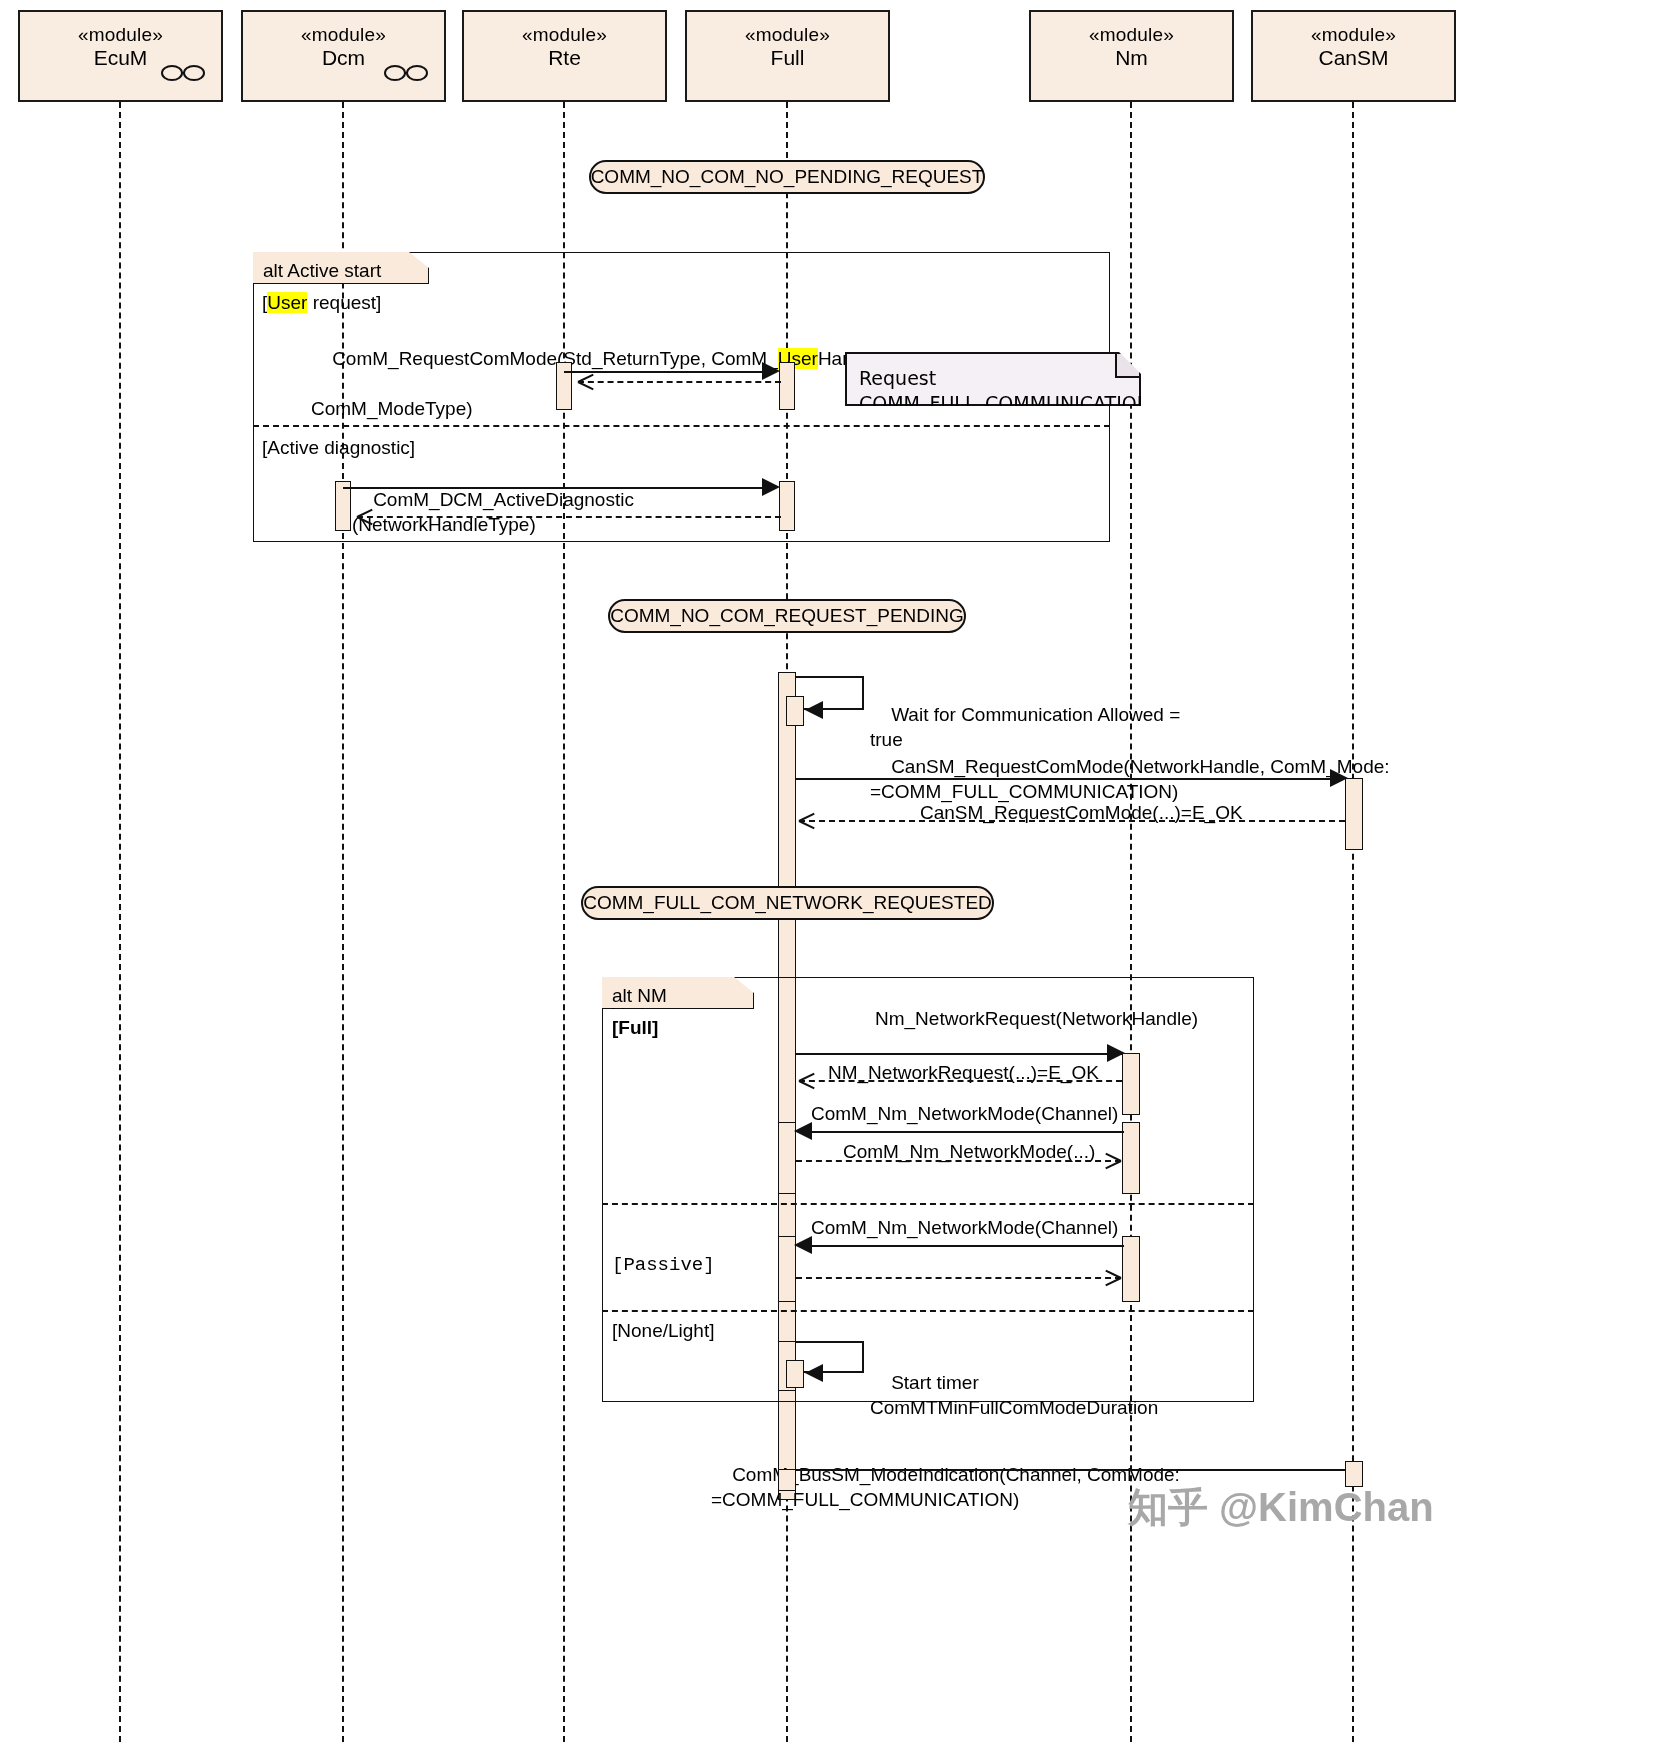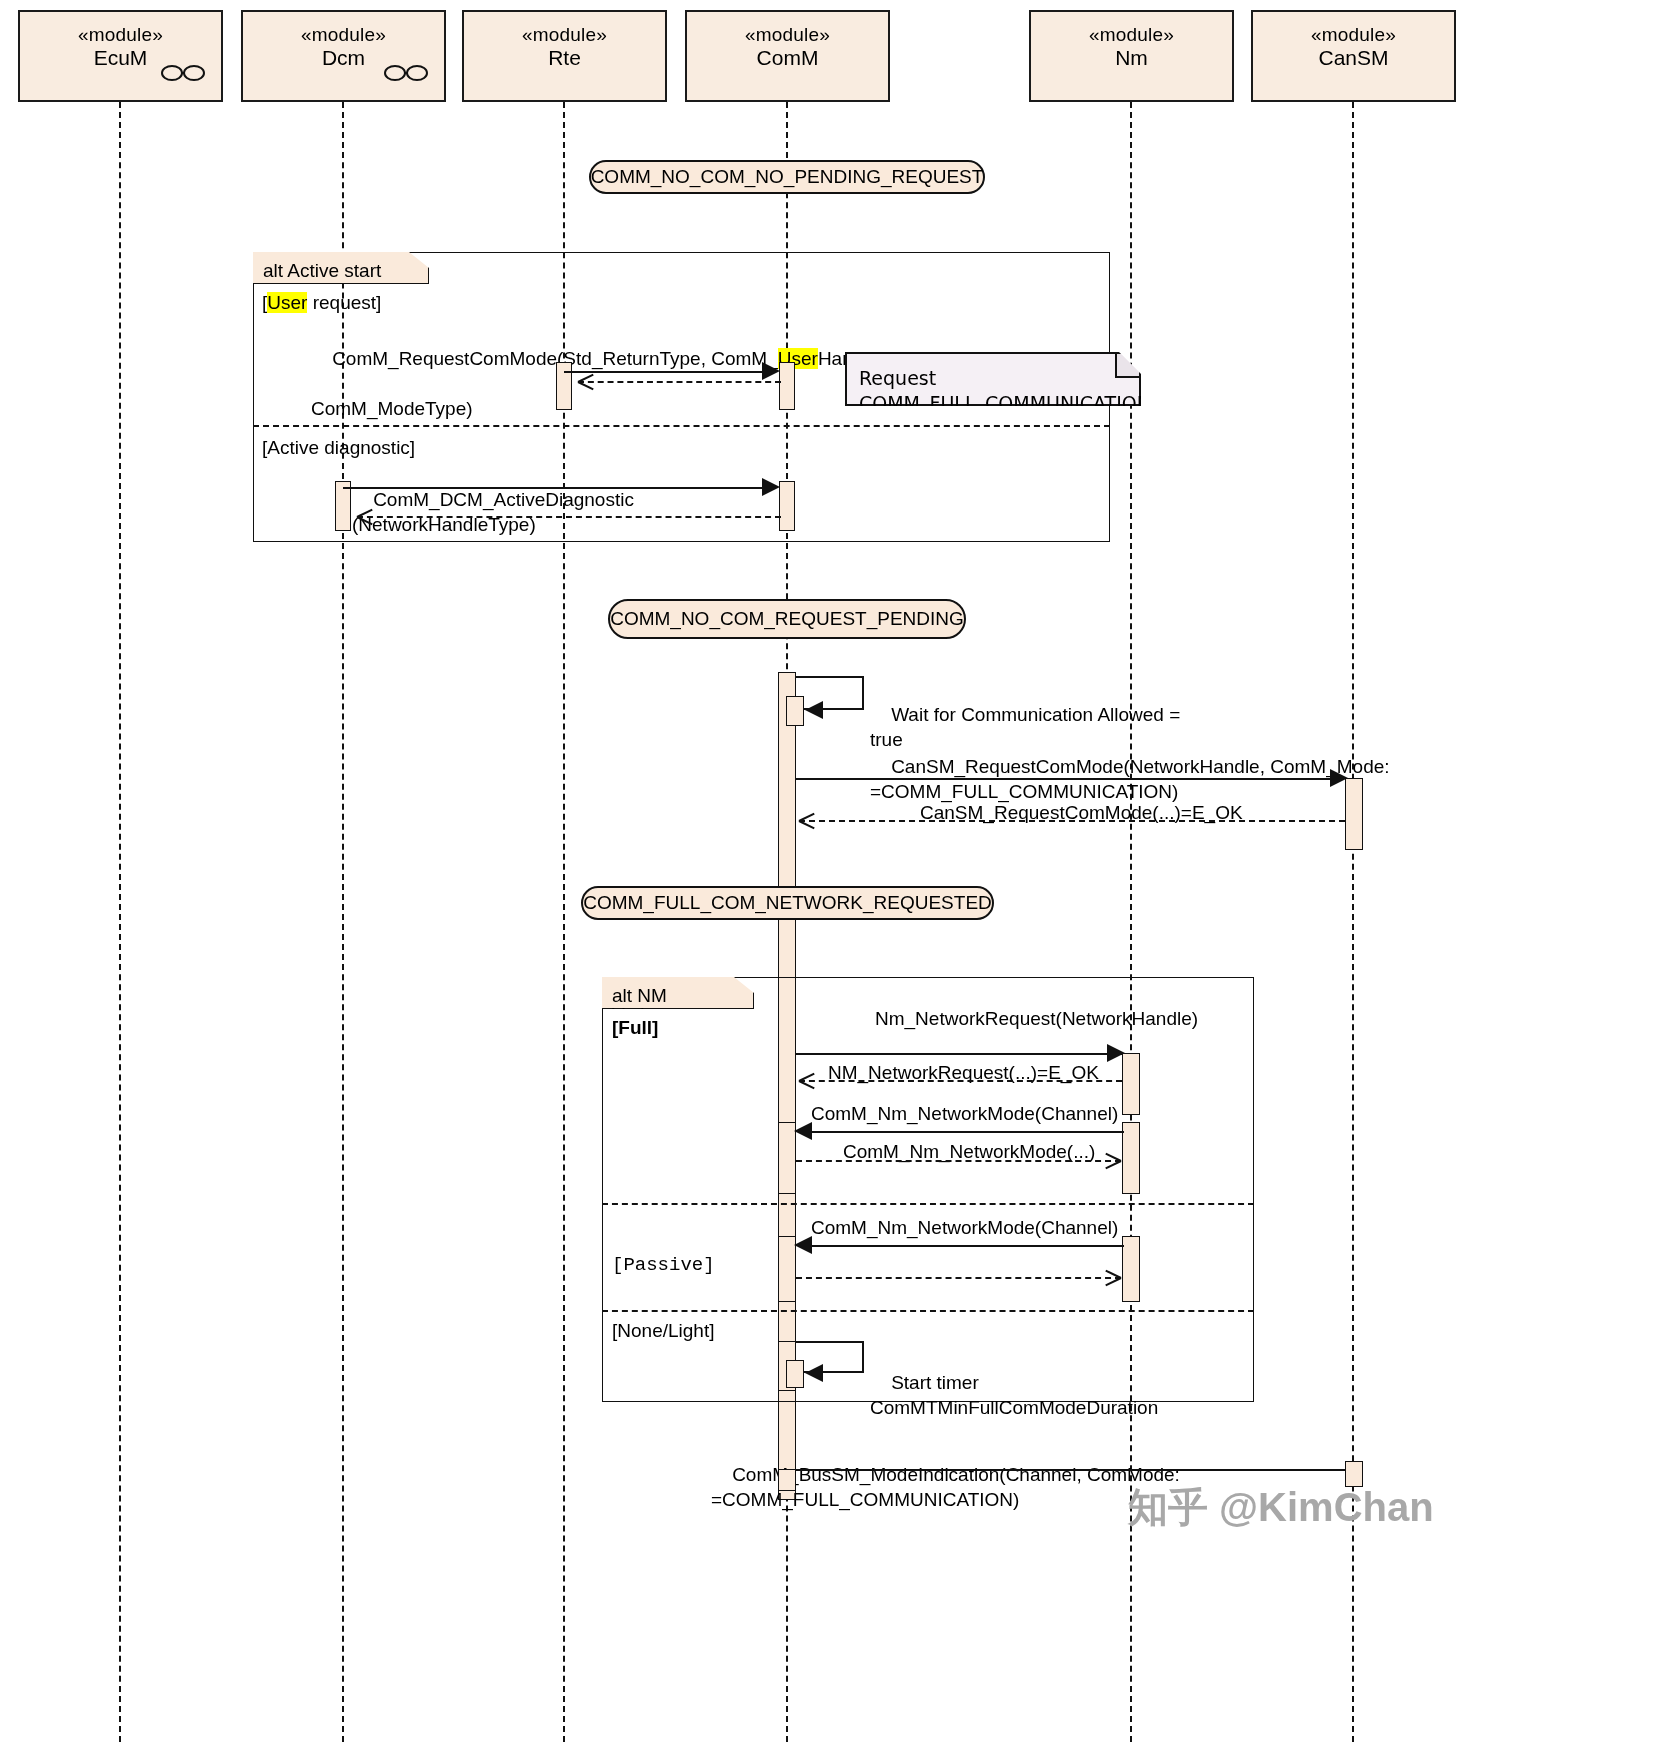--- a/index.html
+++ b/index.html
@@ -168,21 +168,21 @@
     </span>
   </div>
 
   <div class="lifeline-head" style="left:462px;top:10px;width:205px;height:92px;">
     <span class="stereo">«module»</span>
     <span class="nm">Rte</span>
   </div>
 
   <div class="lifeline-head" style="left:685px;top:10px;width:205px;height:92px;">
     <span class="stereo">«module»</span>
-    <span class="nm">ComM</span>
+    <span class="nm">Full</span>
   </div>
 
   <div class="lifeline-head" style="left:1029px;top:10px;width:205px;height:92px;">
     <span class="stereo">«module»</span>
     <span class="nm">Nm</span>
   </div>
 
   <div class="lifeline-head" style="left:1251px;top:10px;width:205px;height:92px;">
     <span class="stereo">«module»</span>
     <span class="nm">CanSM</span>
@@ -220,21 +220,21 @@
   <div class="msgtext" style="left:352px;top:462px;">
     <span>ComM_DCM_ActiveDiagnostic</span><br><span>(NetworkHandleType)</span>
   </div>
   <div class="act" style="left:335px;top:481px;width:16px;height:50px;"></div>
   <div class="act" style="left:779px;top:481px;width:16px;height:50px;"></div>
   <div class="msgline" style="left:343px;top:487px;width:426px;"></div>
   <div class="arrow-r" style="left:762px;top:478px;"></div>
   <div class="msgline dash" style="left:357px;top:516px;width:424px;"></div>
   <div class="arrow-open-l" style="left:357px;top:516px;"></div>
 
-  <div class="state" style="left:608px;top:599px;width:358px;height:40px;">
+  <div class="state" style="left:608px;top:599px;width:358px;height:34px;">
     <span>COMM_NO_COM_REQUEST_PENDING</span>
   </div>
 
   <div class="act" style="left:778px;top:672px;width:18px;height:828px;"></div>
 
   <div class="selfbox" style="left:796px;top:676px;width:68px;height:34px;"></div>
   <div class="act" style="left:786px;top:696px;width:18px;height:30px;"></div>
   <div class="arrow-l" style="left:805px;top:701px;"></div>
   <div class="msgtext" style="left:870px;top:677px;">
     <span>Wait for Communication Allowed =</span><br><span>true</span>

